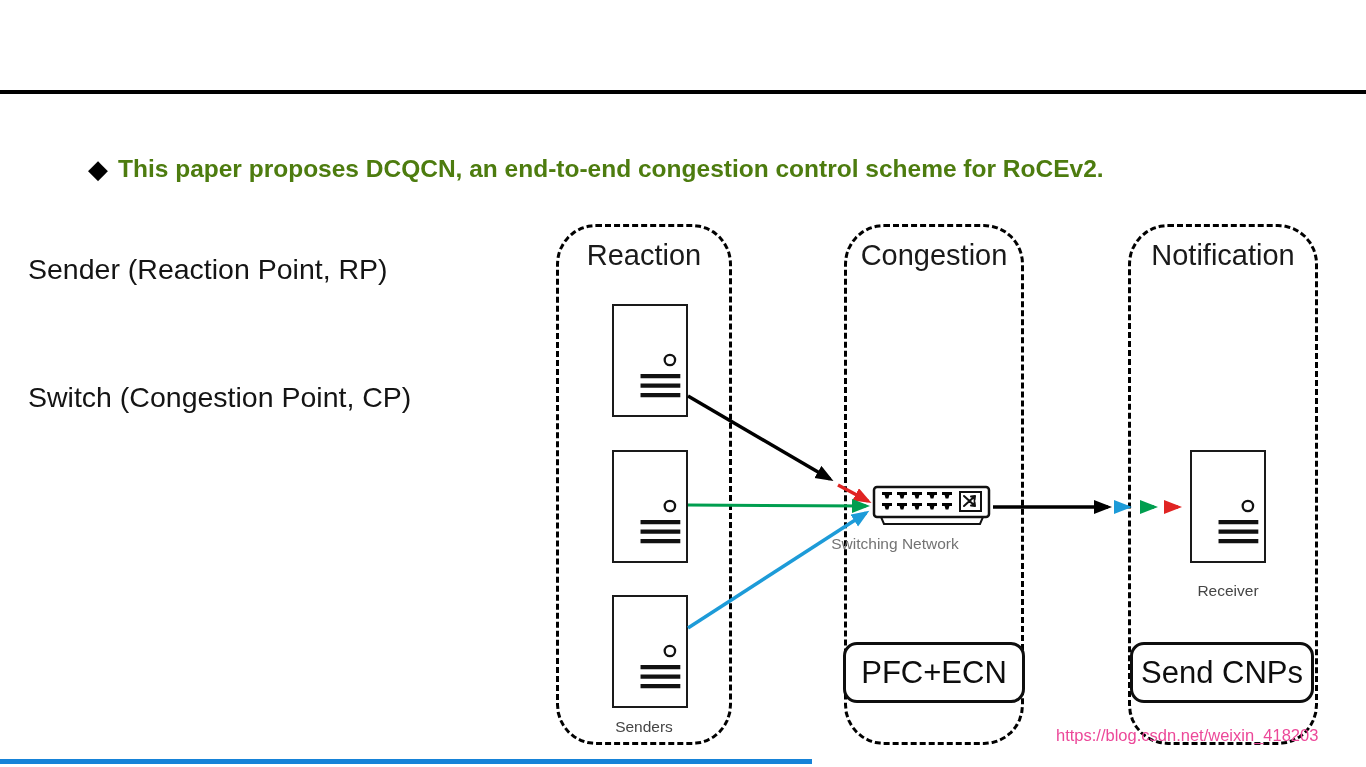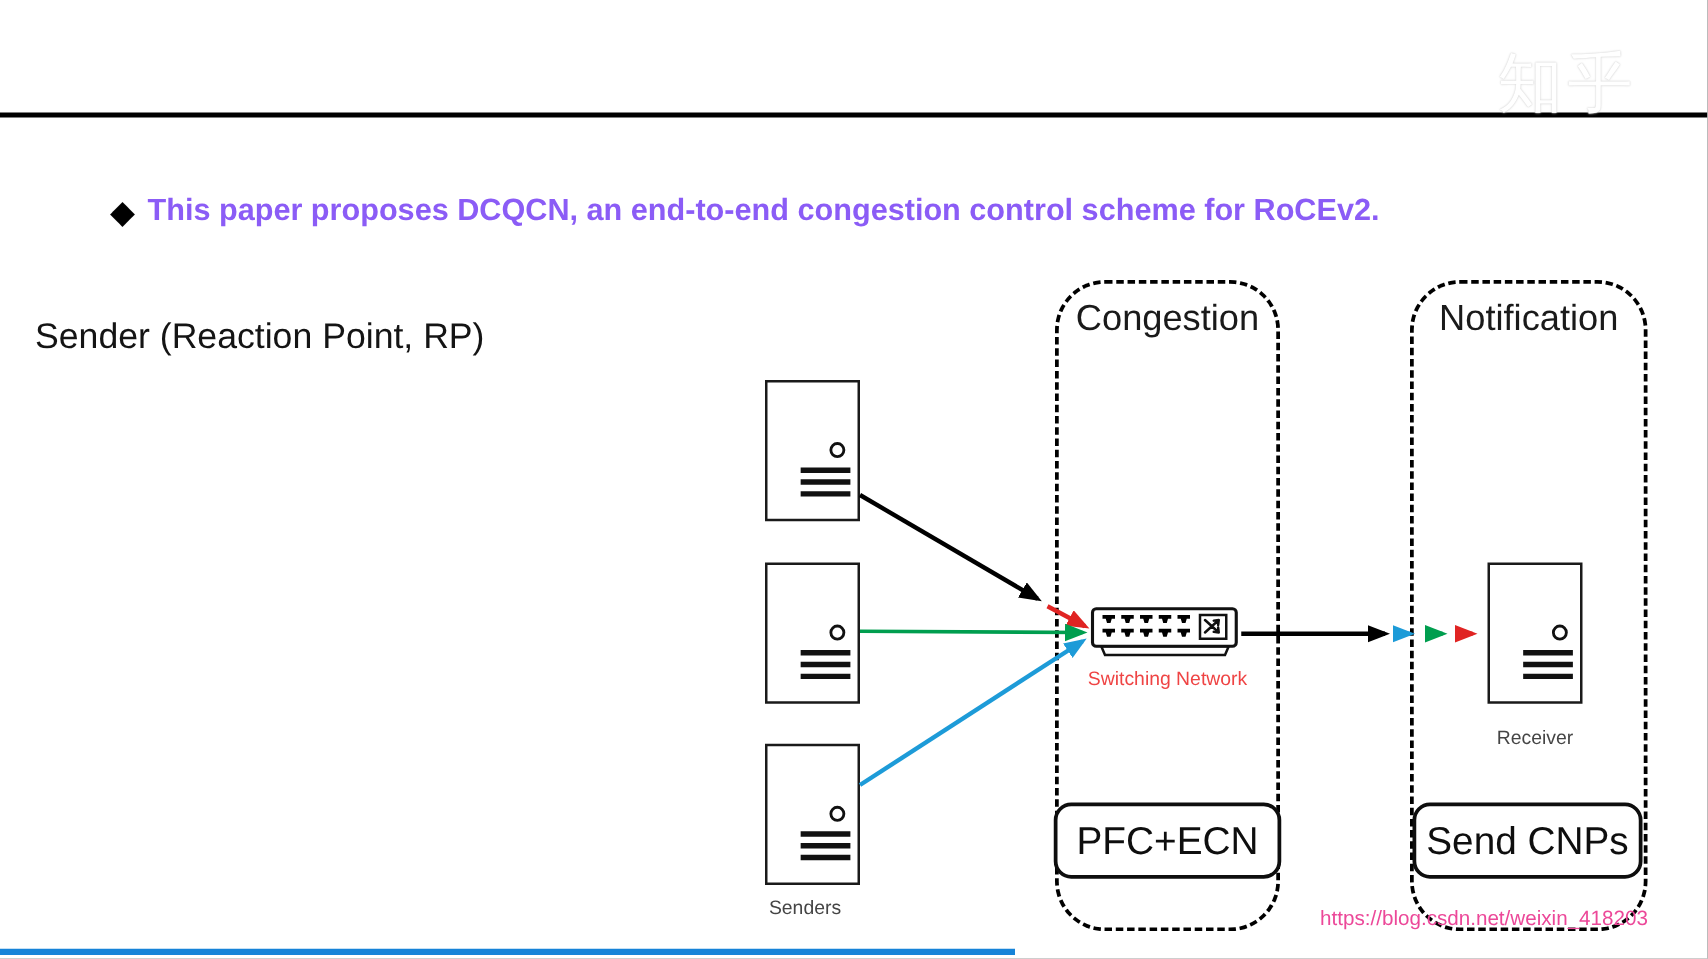--- a/index.html
+++ b/index.html
@@ -15,21 +15,21 @@
   }
   .rule{left:0;top:90px;width:1366px;height:4px;background:#000;z-index:1;}
   .zhihu{
     left:1198px;top:32px;font-size:52px;font-weight:400;color:#ffffff;z-index:2;
     font-family:"Liberation Sans",sans-serif;
     text-shadow:0 0 2px #d9d9d9,0 0 1px #cfcfcf;letter-spacing:4px;
   }
   
   .bullet{left:88px;top:155px;display:flex;align-items:center;gap:10px;}
   .bullet .diamond{font-size:26px;line-height:1;color:#000;}
-  .bullet .btext{font-size:24.5px;font-weight:700;color:#8b5cf6;white-space:nowrap;}
+  .bullet .btext{font-size:24.5px;font-weight:700;color:#4d7c0f;white-space:nowrap;}
   
   .role{left:28px;font-size:28.5px;color:#141414;white-space:nowrap;}
   .role.r0{top:253px;}
   .role.r1{top:381px;}
   .role.r2{top:509px;}
   
   .col{border:3px dashed #000;border-radius:40px;background:transparent;}
   .col.c0{left:556px;top:224px;width:170px;height:515px;}
   .col.c1{left:844px;top:224px;width:174px;height:515px;}
   .col.c2{left:1128px;top:224px;width:184px;height:515px;}
@@ -40,21 +40,21 @@
   
   .server{width:76px;height:113px;border:2.5px solid #1a1a1a;background:#fff;box-sizing:border-box;}
   .server svg{display:block;width:100%;height:100%;}
   .server.s1{left:612px;top:304px;}
   .server.s2{left:612px;top:450px;}
   .server.s3{left:612px;top:595px;}
   .server.recv{left:1190px;top:450px;}
   
   .cap{font-size:15.5px;color:#454545;text-align:center;white-space:nowrap;}
   .cap.senders{left:556px;width:176px;top:718px;}
-  .cap.switchlbl{left:844px;width:180px;top:535px;color:#ef4444;}
+  .cap.switchlbl{left:805px;width:180px;top:535px;color:#737373;}
   .cap.receiver{left:1178px;width:100px;top:582px;}
   
   .switch{left:872px;top:485px;width:124px;height:44px;}
   
   .action{
     border:3.5px solid #0e0e0e;border-radius:14px;background:#fff;
     display:flex;align-items:center;justify-content:center;
     font-size:31px;color:#0e0e0e;box-sizing:border-box;white-space:nowrap;
   }
   .action.pfc{left:843px;top:642px;width:182px;height:61px;}
@@ -64,29 +64,32 @@
   
   .wm-bottom{left:1056px;top:726px;font-size:16.5px;color:#ec4899;white-space:nowrap;z-index:0;}
   .accent{left:0;top:759px;width:812px;height:5px;background:#1683d8;}
 </style>
 </head>
 <body>
 
 <div class="slide">
 
   <div class="abs rule"></div>
-  <div class="abs zhihu">知乎</div>
 
   <div class="abs bullet">
     <span class="diamond">◆</span>
     <span class="btext">This paper proposes DCQCN, an end-to-end congestion control scheme for RoCEv2.</span>
   </div>
 
   <div class="abs role r0">Sender (Reaction Point, RP)</div>
+  <div class="abs role r1">Switch (Congestion Point, CP)</div>
 
+  <div class="abs col c0">
+    <div class="col-label">Reaction</div>
+  </div>
   <div class="abs col c1">
     <div class="col-label">Congestion</div>
   </div>
   <div class="abs col c2">
     <div class="col-label">Notification</div>
   </div>
 
   <div class="abs server s1">
     <svg viewBox="0 0 76 113">
         <circle cx="59" cy="56" r="5.5" fill="none" stroke="#111" stroke-width="2.4"></circle>

